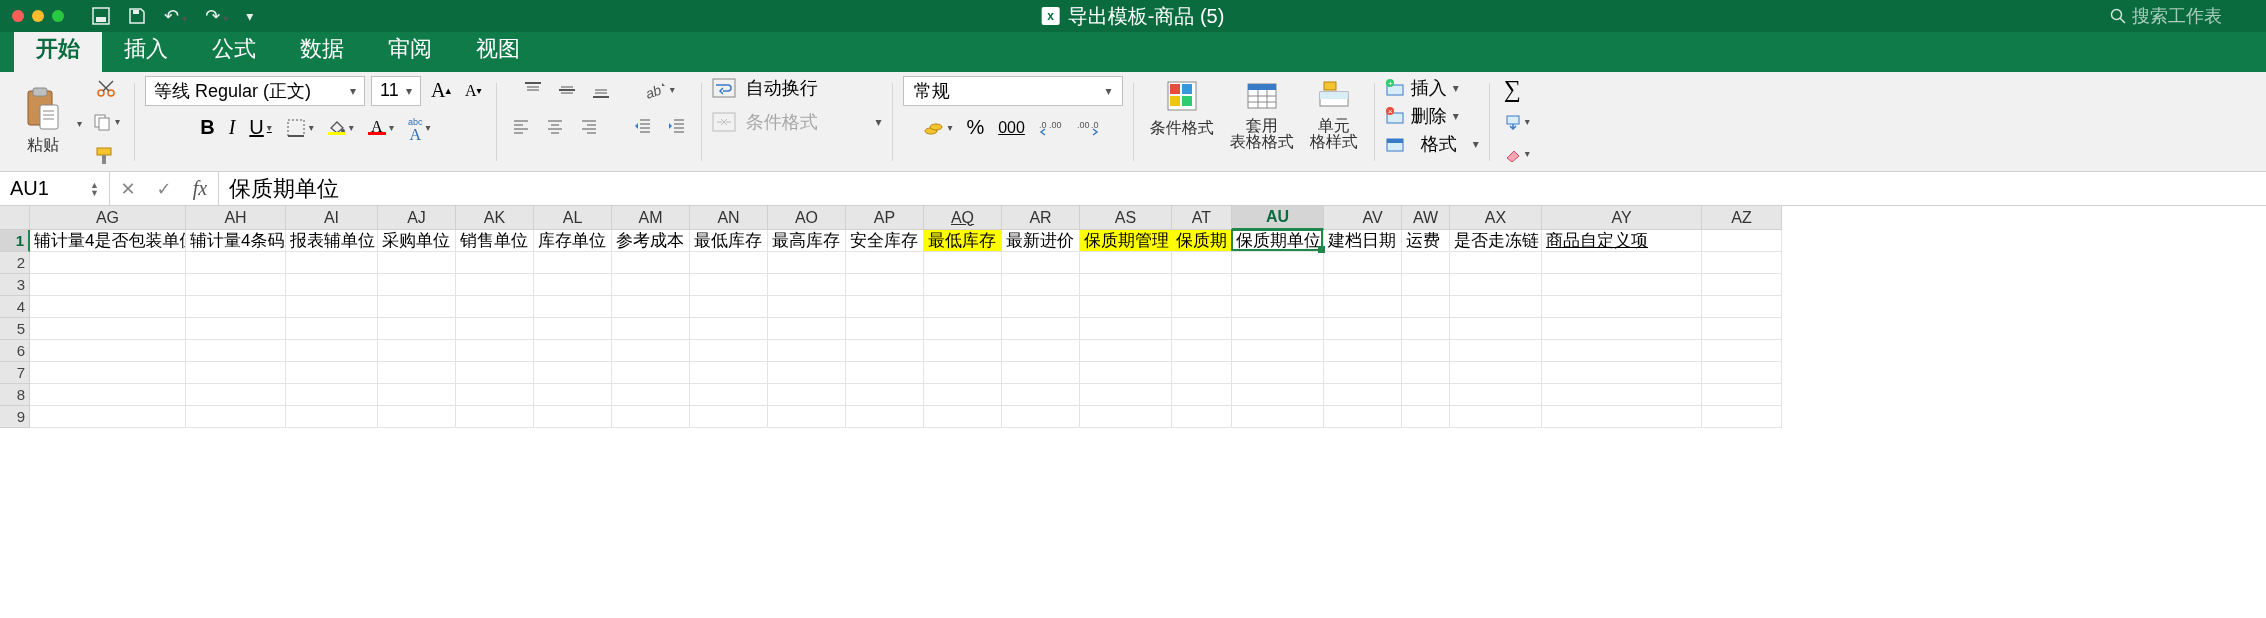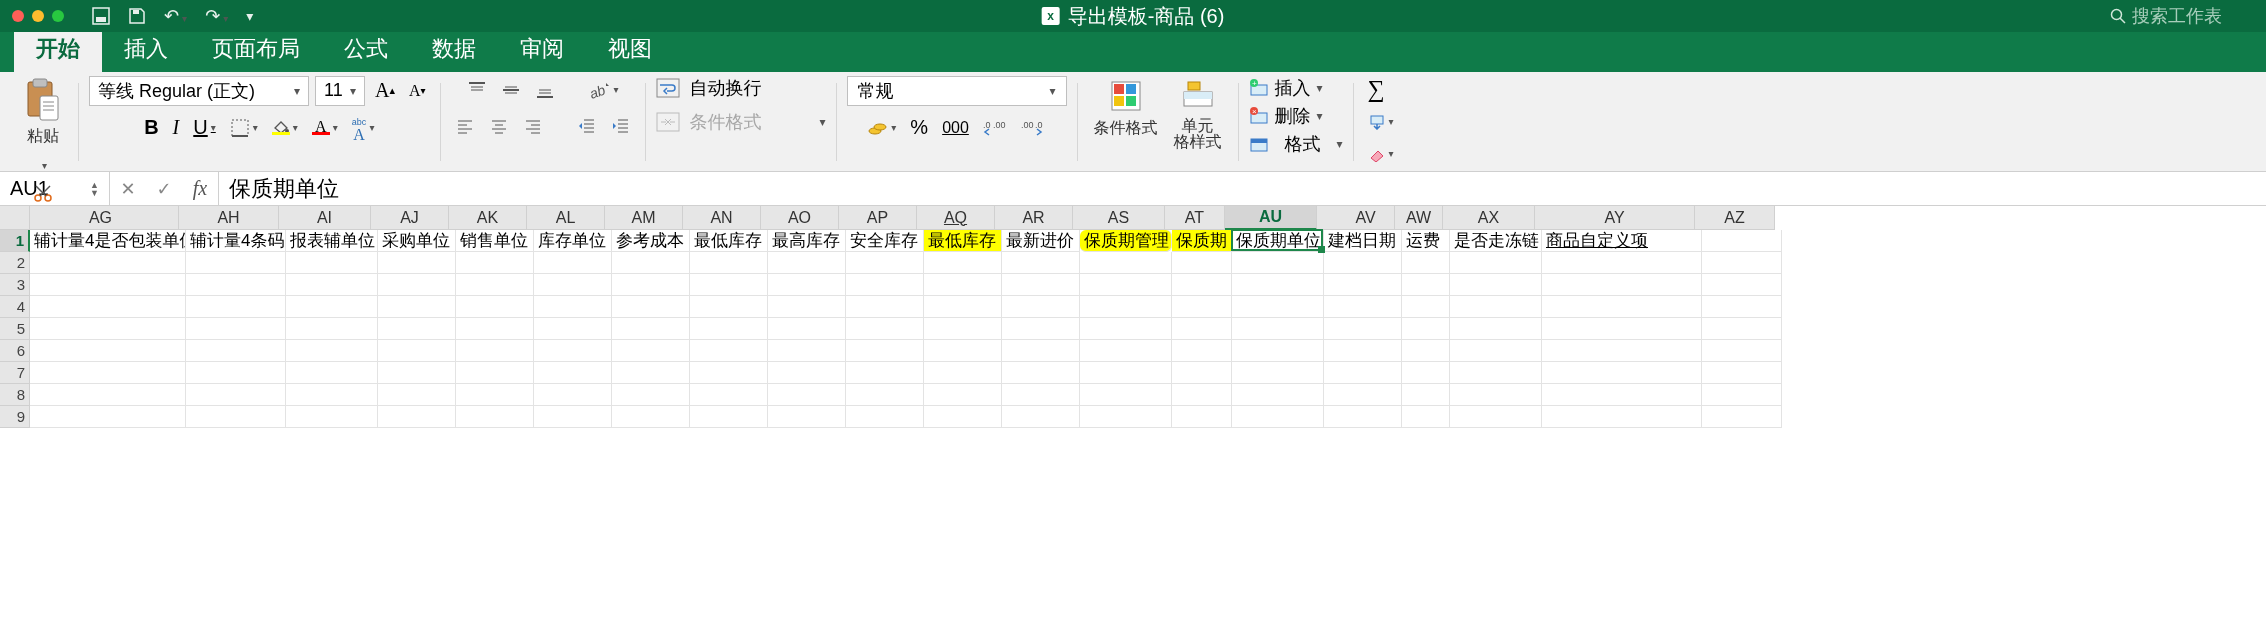--- a/index.html
+++ b/index.html
@@ -68,21 +68,21 @@
   .formulabar { height:34px; border-bottom:1px solid var(--grid-border); display:flex; align-items:center; background:#fff; }
   .namebox { width:110px; height:100%; border-right:1px solid var(--grid-border); display:flex; align-items:center; padding:0 10px; font-size:20px; justify-content:space-between; }
   .namebox .spin { display:flex; flex-direction:column; font-size:9px; line-height:8px; color:#666; }
   .fbar-btn { width:36px; height:100%; display:flex; align-items:center; justify-content:center; color:#888; font-size:18px; cursor:pointer; }
   .fx { font-style:italic; font-family:Georgia,serif; font-size:20px; color:#555; }
   .formula-input { flex:1; height:100%; border:none; outline:none; font-size:22px; padding:0 10px; border-left:1px solid var(--grid-border); }
 
   
   .gridwrap { height:calc(618px - 32px - 40px - 100px - 34px); overflow:hidden; position:relative; }
   .corner { position:absolute; left:0; top:0; width:30px; height:24px; background:var(--header-bg); border-right:1px solid var(--grid-border); border-bottom:1px solid var(--grid-border); z-index:3; }
-  .colheaders { position:absolute; left:23px; top:0; height:32px; display:flex; z-index:2; }
+  .colheaders { position:absolute; left:30px; top:0; height:32px; display:flex; z-index:2; }
   .colh { height:24px; border-right:1px solid var(--grid-border); border-bottom:1px solid var(--grid-border); background:var(--header-bg); font-size:16px; color:#333; display:flex; align-items:center; justify-content:center; }
   .colh.sel { background:#d5d5d5; font-weight:bold; color:#0a6b3f; border-bottom:2px solid var(--select-border); }
   .rowheaders { position:absolute; left:0; top:24px; width:30px; z-index:2; }
   .rowh { width:30px; height:22px; border-right:1px solid var(--grid-border); border-bottom:1px solid var(--grid-border); background:var(--header-bg); font-size:15px; color:#444; display:flex; align-items:center; justify-content:flex-end; padding-right:4px; }
   .rowh.sel { background:#d5d5d5; font-weight:bold; border-right:2px solid var(--select-border); color:#0a6b3f; }
   .cells { position:absolute; left:30px; top:24px; }
   .cellrow { display:flex; }
   .cell { height:22px; border-right:1px solid #e3e3e3; border-bottom:1px solid #e3e3e3; font-size:17px; display:flex; align-items:center; justify-content:flex-start; padding:0 4px; white-space:nowrap; overflow:hidden; background:#fff; }
   .cell.hl { background:var(--highlight-yellow); }
   .selbox { position:absolute; border:2px solid var(--select-border); pointer-events:none; z-index:4; }
@@ -111,47 +111,46 @@
           <rect x="5" y="3" width="6" height="4" fill="#fff"></rect>
         </svg>
     </span>
     <span class="caret">↶</span>
     <span class="caret">↷</span>
     <span style="font-size:14px;">▾</span>
   </div>
 
   <div class="titlebar-title">
     <span class="doc-icon">x</span>
-    <span>导出模板-商品 (6)</span>
+    <span>导出模板-商品 (5)</span>
   </div>
 
   <div class="search-wrap">
     <span>
       <svg width="16" height="16" viewBox="0 0 16 16">
           <circle cx="6.5" cy="6.5" r="5" fill="none" stroke="#cfe6d9" stroke-width="1.5"></circle>
           <line x1="10" y1="10" x2="15" y2="15" stroke="#cfe6d9" stroke-width="1.5"></line>
         </svg>
     </span>
     <input placeholder="搜索工作表" style="">
   </div>
 </div>
 
 <div class="tabsbar" id="tabsbar">
     <div class="tab active">开始</div>
     <div class="tab">插入</div>
-    <div class="tab">页面布局</div>
     <div class="tab">公式</div>
     <div class="tab">数据</div>
     <div class="tab">审阅</div>
     <div class="tab">视图</div>
   </div>
 
 <div class="ribbon">
 
-  <div class="group" style="flex-direction:column; align-items:center; gap:6px;">
+  <div class="group" style="flex-direction:row; align-items:center; gap:6px;">
     <div class="paste-split bigcol">
       <svg class="clipboard-svg" viewBox="0 0 38 44">
         <rect x="4" y="4" width="24" height="34" rx="2" fill="#c98f52" stroke="#8a5a2b"></rect>
         <rect x="9" y="1" width="14" height="8" rx="2" fill="#bfbfbf" stroke="#888"></rect>
         <rect x="16" y="18" width="18" height="24" rx="2" fill="#fff" stroke="#888"></rect>
         <line x1="19" y1="24" x2="30" y2="24" stroke="#888"></line>
           <line x1="19" y1="28" x2="30" y2="28" stroke="#888"></line>
           <line x1="19" y1="32" x2="30" y2="32" stroke="#888"></line>
       </svg>
       <span class="label-below">粘贴</span>
@@ -365,20 +364,32 @@
   <div class="group" style="flex-direction:row; align-items:flex-start; gap:4px;">
     <div class="bigcol">
       <svg width="36" height="36" viewBox="0 0 36 36">
           <rect x="4" y="4" width="28" height="28" fill="#fff" stroke="#888"></rect>
           <rect x="6" y="6" width="10" height="10" fill="#e74c3c"></rect>
           <rect x="18" y="6" width="10" height="10" fill="#3498db"></rect>
           <rect x="6" y="18" width="10" height="10" fill="#f1c40f"></rect>
           <rect x="18" y="18" width="10" height="10" fill="#2ecc71"></rect>
         </svg>
       <span class="label-below">条件格式</span>
+    </div>
+    <div class="bigcol">
+      <svg width="36" height="36" viewBox="0 0 36 36">
+          <rect x="4" y="6" width="28" height="24" fill="#fff" stroke="#888"></rect>
+          <rect x="4" y="6" width="28" height="6" fill="#3a7bc8"></rect>
+          <line x1="4" y1="18" x2="32" y2="18" stroke="#888"></line>
+          <line x1="4" y1="24" x2="32" y2="24" stroke="#888"></line>
+          <line x1="14" y1="12" x2="14" y2="30" stroke="#888"></line>
+          <line x1="23" y1="12" x2="23" y2="30" stroke="#888"></line>
+        </svg>
+      <span class="label-below" style="white-space:pre;text-align:center;line-height:16px;">套用
+表格格式</span>
     </div>
     <div class="bigcol">
       <svg width="36" height="36" viewBox="0 0 36 36">
           <rect x="4" y="14" width="28" height="14" fill="#fff" stroke="#888"></rect>
           <rect x="4" y="14" width="28" height="7" fill="#d9edf7"></rect>
           <rect x="8" y="4" width="12" height="8" fill="#f4c430" stroke="#b8860b"></rect>
         </svg>
       <span class="label-below" style="white-space:pre;text-align:center;line-height:16px;">单元
 格样式</span>
     </div>
@@ -488,21 +499,21 @@
         <div class="cell" style="width: 92px;">报表辅单位</div>
         <div class="cell" style="width: 78px;">采购单位</div>
         <div class="cell" style="width: 78px;">销售单位</div>
         <div class="cell" style="width: 78px;">库存单位</div>
         <div class="cell" style="width: 78px;">参考成本</div>
         <div class="cell" style="width: 78px;">最低库存</div>
         <div class="cell" style="width: 78px;">最高库存</div>
         <div class="cell" style="width: 78px;">安全库存</div>
         <div class="cell hl" style="width: 78px;">最低库存</div>
         <div class="cell" style="width: 78px;">最新进价</div>
-        <div class="cell hl" style="width: 92px; border-radius: 6px;">保质期管理</div>
+        <div class="cell hl" style="width: 92px;">保质期管理</div>
         <div class="cell hl" style="width: 60px;">保质期</div>
         <div class="cell" style="width: 92px;">保质期单位</div>
         <div class="cell" style="width: 78px;">建档日期</div>
         <div class="cell" style="width: 48px; text-align: center;">运费</div>
         <div class="cell" style="width: 92px;">是否走冻链</div>
         <div class="cell" style="width: 160px; text-decoration: underline;">商品自定义项</div>
         <div class="cell" style="width: 80px;"></div>
       </div>
       <div class="cellrow">
         <div class="cell" style="width: 156px;"></div>

